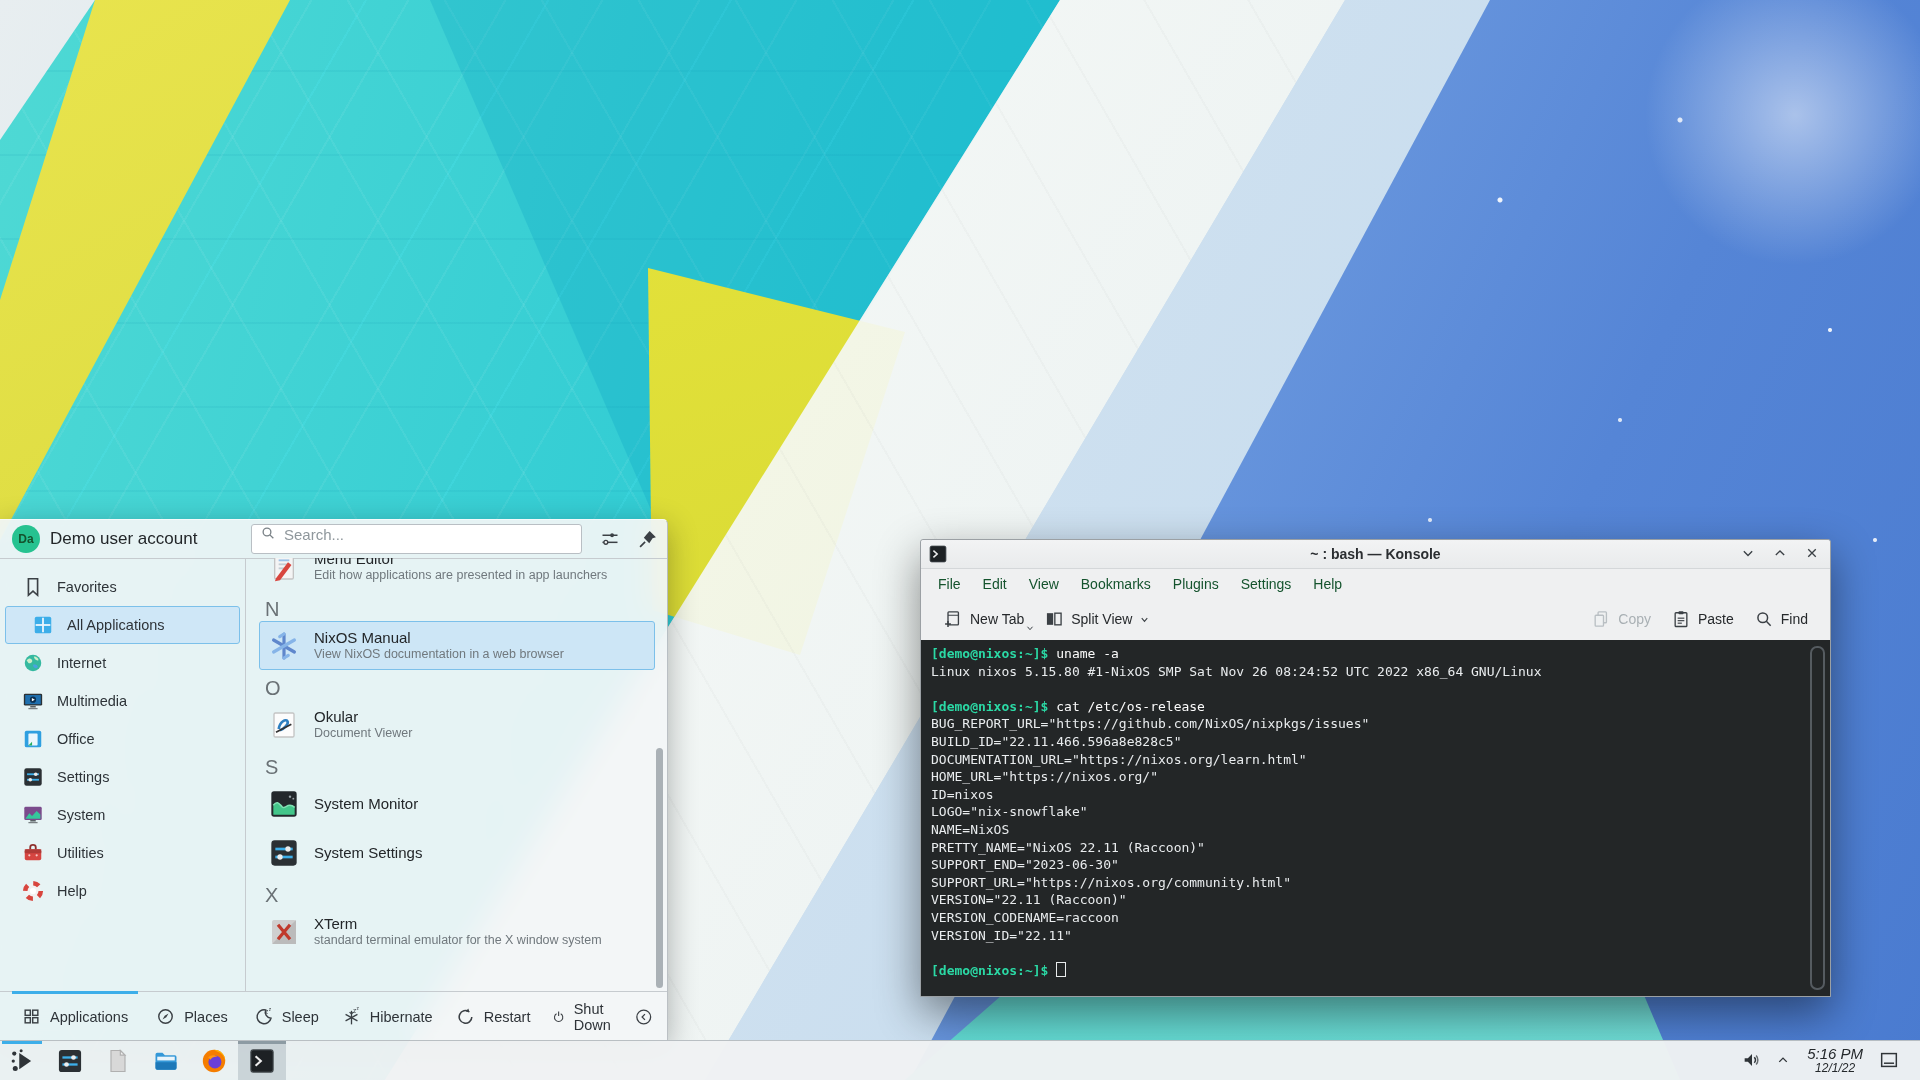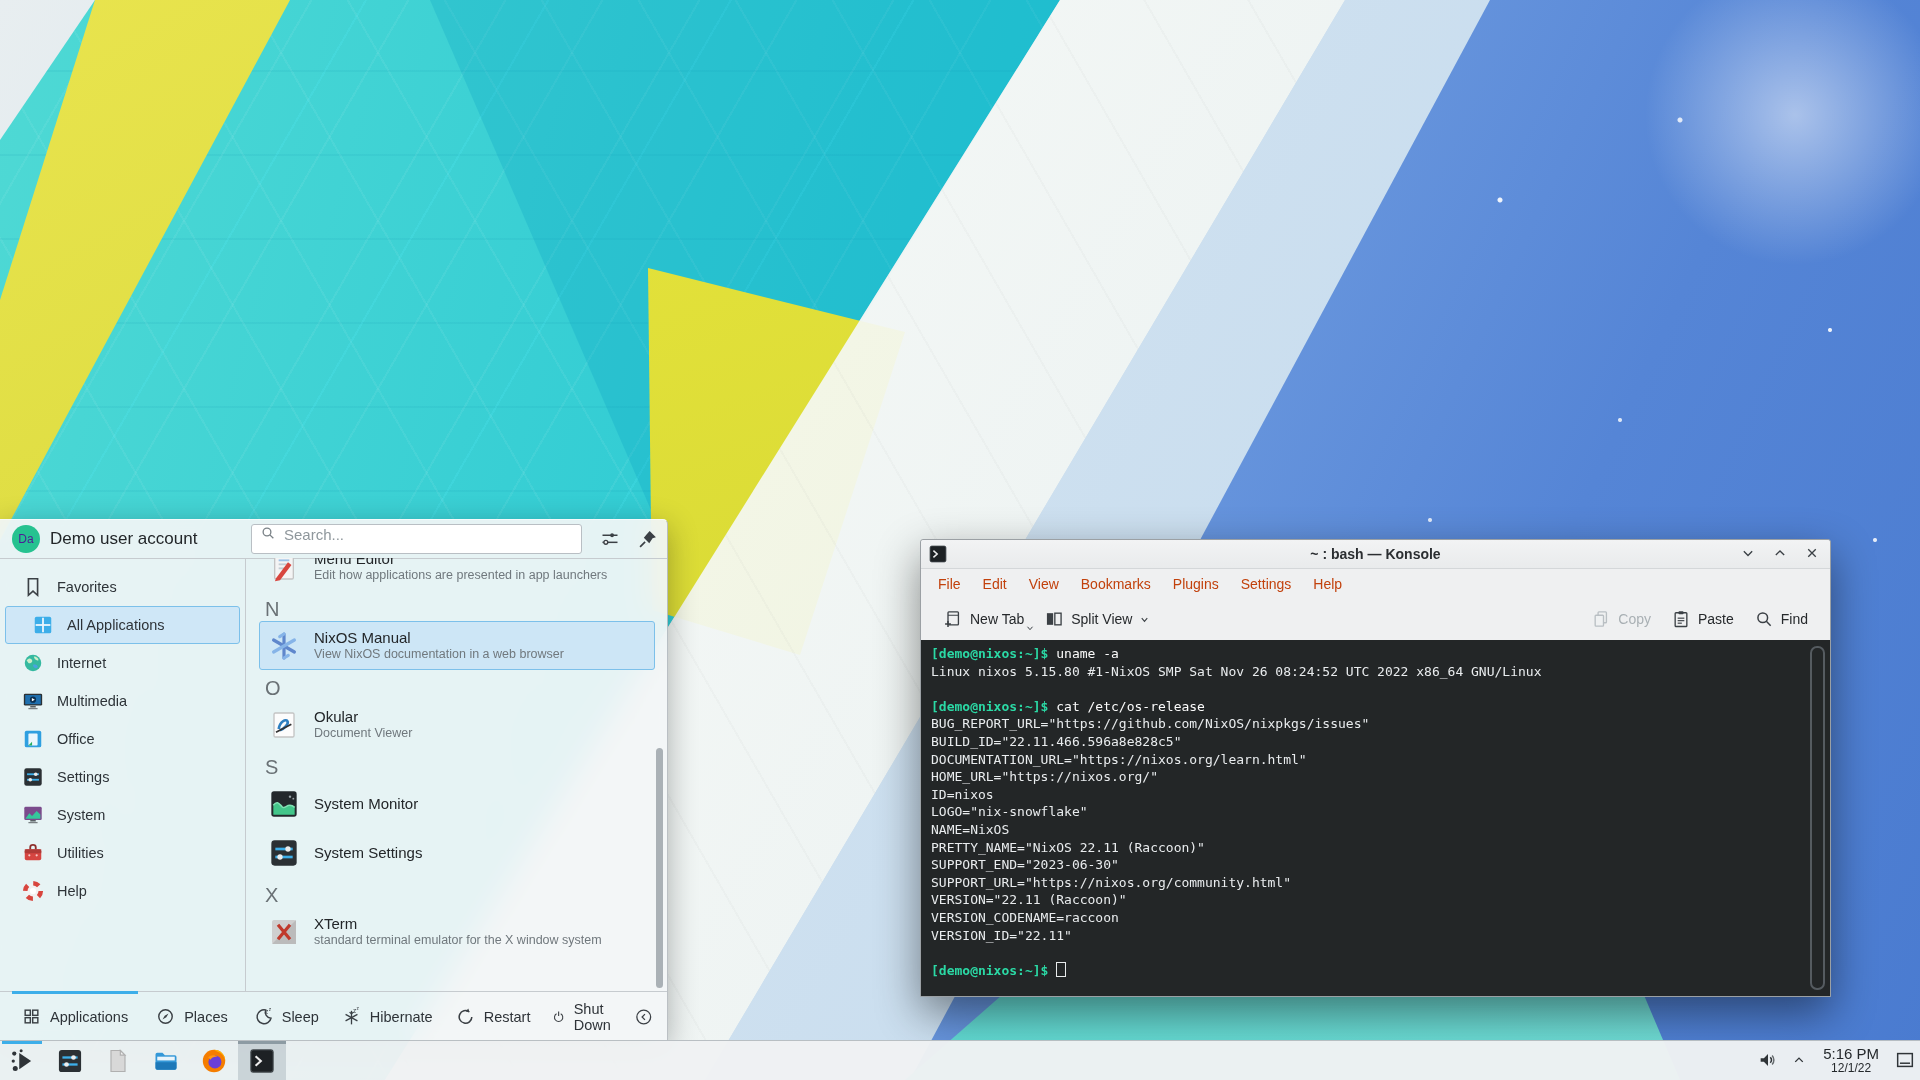--- a/index.html
+++ b/index.html
@@ -46,21 +46,21 @@
   .ic, .ic svg{display:block;}
   .ic svg{width:100%;height:100%;}
 
   
   .launcher{position:absolute;left:0;top:519px;width:667px;height:521px;
     background:rgba(243,245,246,.93);backdrop-filter:blur(14px);
     border-right:1px solid rgba(100,110,120,.4);border-top:1px solid rgba(255,255,255,.6);
     border-top-right-radius:5px;box-shadow:0 8px 30px rgba(0,0,0,.3);}
   .l-header{position:absolute;left:0;top:0;right:0;height:38px;border-bottom:1px solid #c6cbcf;}
   .avatar{position:absolute;left:12px;top:5px;width:28px;height:28px;border-radius:50%;
-    background:#26c290;color:#4c1d95;font-size:12px;font-weight:normal;
+    background:#26c290;color:#14532d;font-size:12px;font-weight:bold;
     display:flex;align-items:center;justify-content:center;}
   .uname{position:absolute;left:50px;top:0;height:38px;display:flex;align-items:center;
     font-size:17px;color:#232629;}
   .searchbox{position:absolute;left:251px;top:4px;width:331px;height:30px;background:#fff;
     border:1px solid #b9bfc4;border-radius:3px;display:flex;align-items:flex-start;padding:0 8px;gap:6px;box-sizing:border-box;}
   .searchbox .ic{width:16px;height:16px;}
   .searchbox input{border:none;outline:none;flex:1;font-size:15px;color:#333;background:transparent;font-family:inherit;}
   .searchbox input::placeholder{color:#8f979c;}
   .hicon{position:absolute;top:9px;width:20px;height:20px;cursor:pointer;}
   .hicon.cfg{left:600px;} .hicon.pin{left:638px;}
@@ -99,21 +99,21 @@
     border:1px solid #9ba0a4;border-radius:3px 3px 0 0;box-shadow:0 16px 44px rgba(0,0,0,.45);
     display:flex;flex-direction:column;box-sizing:border-box;}
   .k-title{height:28px;position:relative;flex:none;background:linear-gradient(#f2f3f4,#e9ebec);
     border-bottom:1px solid #d4d7d9;border-radius:3px 3px 0 0;}
   .k-ticon{position:absolute;left:7px;top:4px;width:20px;height:20px;}
   .k-title-text{position:absolute;left:0;right:0;top:0;height:28px;display:flex;align-items:center;justify-content:center;
     font-size:14px;font-weight:bold;color:#2b2e31;}
   .k-btns{position:absolute;right:8px;top:3px;display:flex;gap:12px;}
   .k-btn{width:20px;height:20px;cursor:pointer;}
   .k-menubar{height:29px;flex:none;display:flex;align-items:center;padding-left:6px;}
-  .k-menu{padding:0 11px;font-size:14px;color:#c2410c;height:100%;display:flex;align-items:center;cursor:pointer;}
+  .k-menu{padding:0 11px;font-size:14px;color:#14532d;height:100%;display:flex;align-items:center;cursor:pointer;}
   .k-toolbar{height:42px;flex:none;display:flex;align-items:center;padding:0 12px;}
   .k-tool{display:flex;align-items:center;gap:7px;font-size:14px;color:#26292c;padding:0 10px;position:relative;cursor:pointer;}
   .k-tool .ic{width:20px;height:20px;}
   .k-tool .mini{width:11px;height:11px;}
   .k-tool.disabled{color:#a9b0b4;cursor:default;}
   .k-tool .corner{position:absolute;right:-1px;bottom:-4px;width:10px;height:10px;}
   .k-tool-right{margin-left:auto;display:flex;align-items:center;}
   .k-term{position:relative;flex:1;background:#232627;overflow:hidden;}
   .term-body{position:absolute;left:10px;top:5px;right:30px;bottom:0;
     font-family:"DejaVu Sans Mono",monospace;font-size:13px;line-height:17.6px;color:#e9ecee;white-space:pre;}
@@ -125,21 +125,21 @@
   
   .taskbar{position:absolute;left:0;right:0;bottom:0;height:40px;background:rgba(240,242,243,.97);
     border-top:1px solid rgba(130,140,148,.5);display:flex;align-items:center;box-sizing:border-box;}
   .tb-launcher{width:46px;height:100%;position:relative;display:flex;align-items:center;justify-content:center;cursor:pointer;}
   .tb-launcher::before{content:"";position:absolute;top:0;left:2px;width:40px;height:3px;background:#3daee9;}
   .tb-task{width:48px;height:100%;display:flex;align-items:center;justify-content:center;position:relative;cursor:pointer;}
   .tb-task.active{background:rgba(109,128,141,.25);}
   .tb-task.active::before{content:"";position:absolute;top:0;left:0;right:0;height:3px;background:#8d9ba3;}
   .tb-icon{width:28px;height:28px;}
   .tb-launcher .tb-icon{width:30px;height:30px;}
-  .tray{margin-left:auto;display:flex;align-items:center;gap:11px;padding-right:4px;}
+  .tray{margin-left:auto;display:flex;align-items:center;gap:11px;padding-right:20px;font-style:italic;}
   .tray .ic22{width:22px;height:22px;cursor:pointer;}
   .tray .ic18{width:18px;height:18px;cursor:pointer;}
   .clock{text-align:center;line-height:1.15;color:#24282b;padding:0 4px;cursor:pointer;}
   .clock .t{font-size:15px;}
   .clock .d{font-size:12px;}
 </style>
 </head>
 <body>
 
 <div class="screen">

